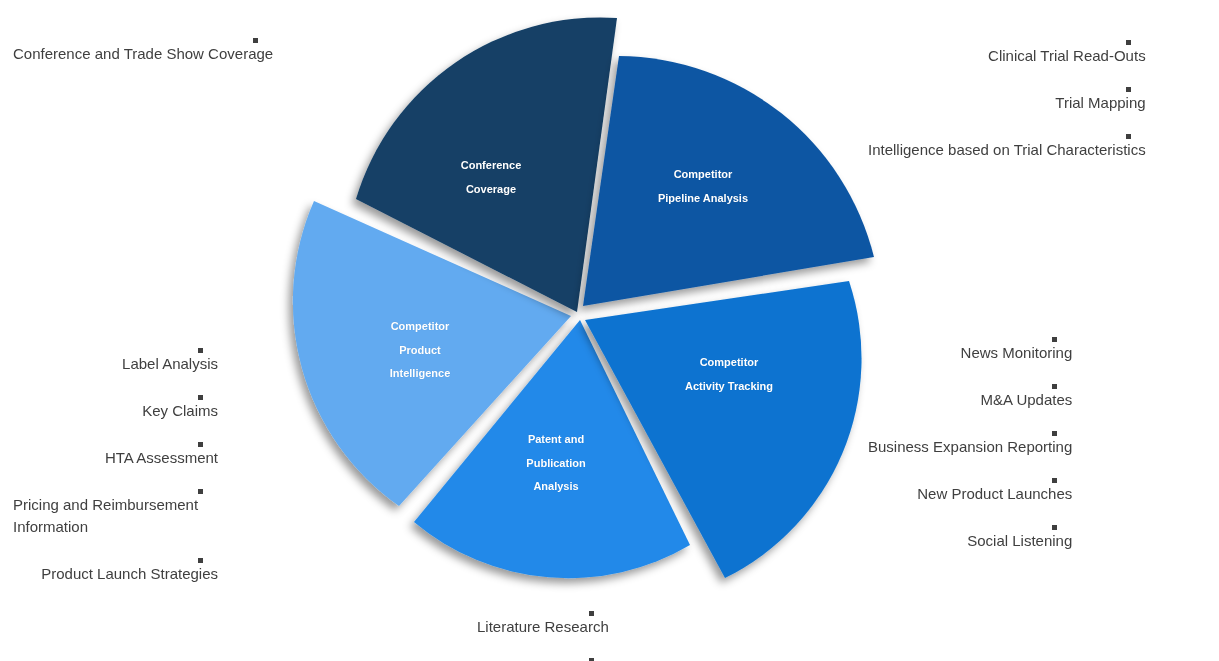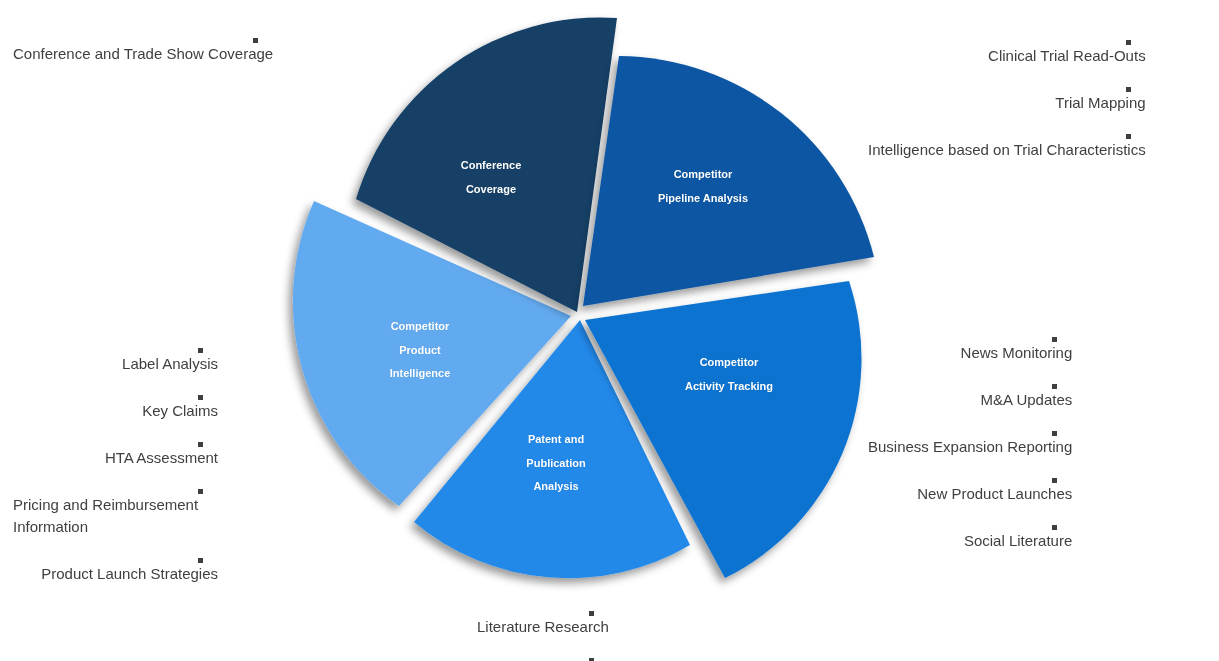--- a/index.html
+++ b/index.html
@@ -153,21 +153,21 @@
     <li>
       <span class="sq"></span>
       <span class="bt">Business Expansion Reporting</span>
     </li>
     <li>
       <span class="sq"></span>
       <span class="bt">New Product Launches</span>
     </li>
     <li>
       <span class="sq"></span>
-      <span class="bt">Social Literature</span>
+      <span class="bt">Social Listening</span>
     </li>
   </ul>
 
   <ul class="blist" style="left:477px; top:603px">
     <li>
       <span class="sq"></span>
       <span class="bt">Literature Research</span>
     </li>
     <li>
       <span class="sq"></span>

